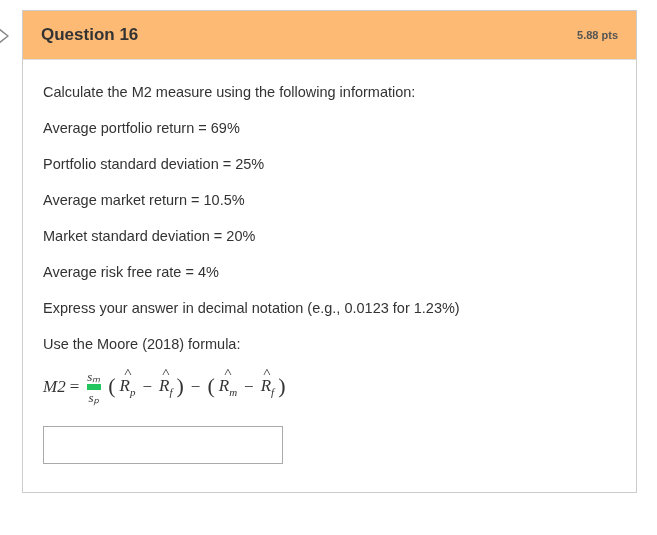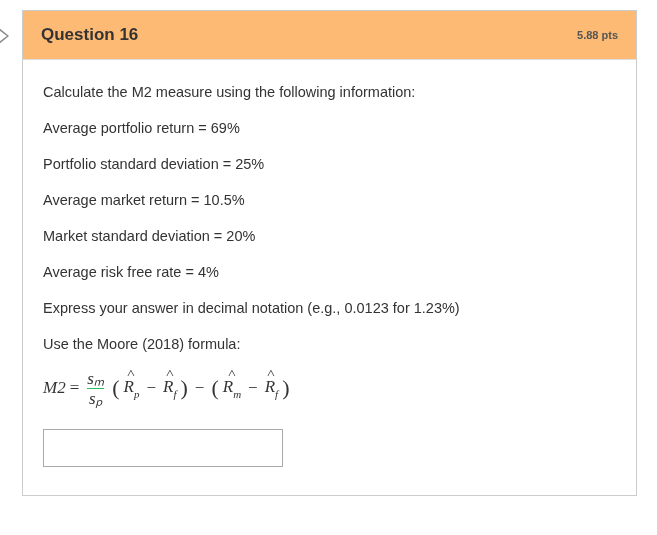--- a/index.html
+++ b/index.html
@@ -66,30 +66,30 @@
       margin-bottom: 22px;
       margin-top: 6px;
     }
     .formula-line .up {
       font-style: normal;
     }
     .frac {
       display: inline-flex;
       flex-direction: column;
       align-items: center;
-      font-size: 17px;
+      font-size: 13px;
       line-height: 1;
       vertical-align: middle;
       margin: 0 2px;
     }
     .frac .num {
       padding: 0 2px 1px 2px;
     }
     .frac .den {
-      border-top: 1px solid #22c55e;
+      border-top: 6px solid #22c55e;
       padding: 1px 2px 0 2px;
     }
     .paren {
       font-size: 22px;
       font-style: normal;
       line-height: 1;
       position: relative;
       top: -1px;
     }
     .hat-var {

